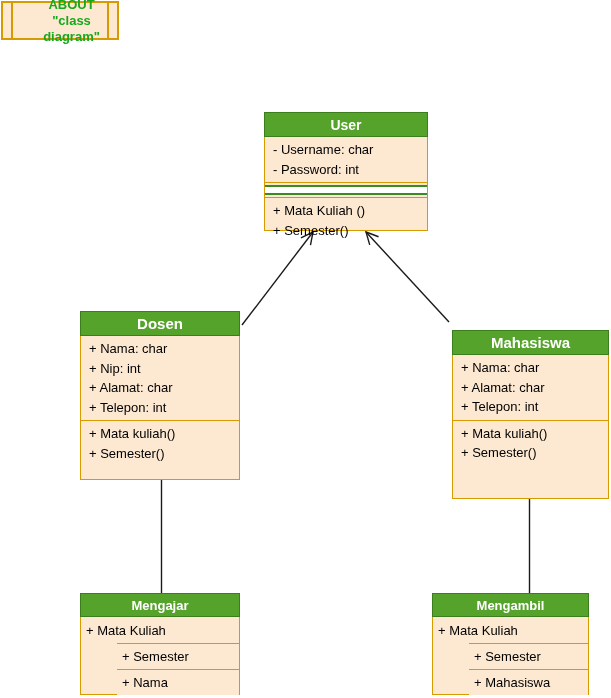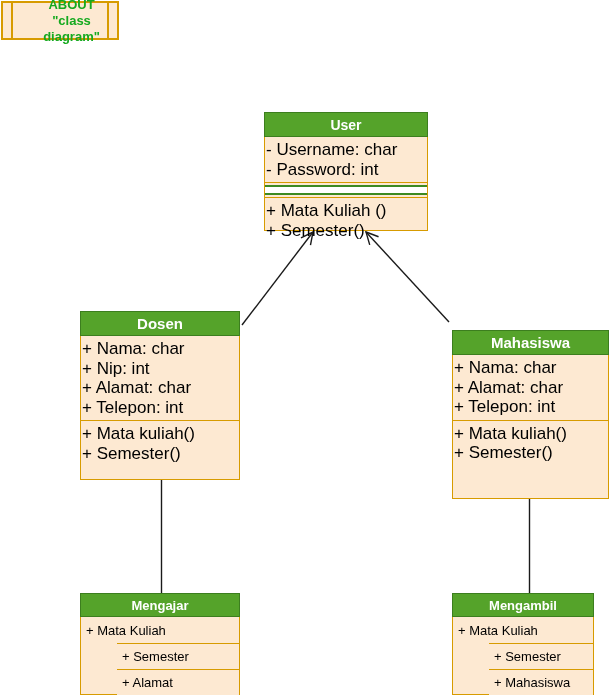--- a/index.html
+++ b/index.html
@@ -56,21 +56,21 @@
     display:flex;align-items:center;justify-content:center;
     flex:0 0 auto;box-sizing:border-box;
   }
   .uml-body{
     flex:1 1 auto;display:flex;flex-direction:column;
     background:var(--body_fill);
     border:1px solid var(--body_border);border-top:none;
     box-sizing:border-box;min-height:0;
   }
   .sec{
-    padding:3px 1px;font-size:17px;line-height:19.5px;
+    padding:3px 8px;font-size:13px;line-height:19.5px;
     box-sizing:border-box;
   }
   .sec.bordered{border-top:1px solid var(--body_border);}
   .sec.fill{flex:1 1 auto;}
   .sep{
     box-sizing:border-box;
     border-top:1px solid var(--body_border);
     border-bottom:1px solid var(--body_border);
     background:var(--body_fill);
     padding:2px 0;flex:0 0 auto;
@@ -90,21 +90,21 @@
   }
   .uml-table .trow + .trow{border-top:1px solid var(--body_border);margin-left:36px;}
 
   
   #box-user      {left:264px;top:112px;width:164px;height:119px;}
   #box-user .uml-head{height:25px;font-size:14px;}
   #box-dosen     {left:80px; top:311px;width:160px;height:169px;}
   #box-mahasiswa {left:452px;top:311px;width:157px;height:169px;margin-top:19px;}
   #box-dosen .uml-head,#box-mahasiswa .uml-head{height:25px;}
   #box-mengajar  {left:80px; top:593px;width:160px;height:102px;}
-  #box-mengambil {left:452px;top:593px;width:142px;height:102px;}
+  #box-mengambil {left:432px;top:593px;width:157px;height:102px;}
   #box-mengajar .uml-head,#box-mengambil .uml-head{height:24px;font-size:13px;}
 
   svg.connectors{
     position:absolute;left:0;top:0;width:611px;height:698px;
     pointer-events:none;
   }
   svg.connectors line{stroke:var(--connector);stroke-width:1.4;}
 </style>
 </head>
 <body>
@@ -174,21 +174,21 @@
         <div>+ Semester()</div>
       </div>
     </div>
   </div>
 
   <div class="uml-class uml-table" id="box-mengajar">
     <div class="uml-head">Mengajar</div>
     <div class="uml-body">
       <div class="trow">+ Mata Kuliah</div>
       <div class="trow">+ Semester</div>
-      <div class="trow">+ Alamat</div>
+      <div class="trow">+ Nama</div>
     </div>
   </div>
 
   <div class="uml-class uml-table" id="box-mengambil">
     <div class="uml-head">Mengambil</div>
     <div class="uml-body">
       <div class="trow">+ Mata Kuliah</div>
       <div class="trow">+ Semester</div>
       <div class="trow">+ Mahasiswa</div>
     </div>

